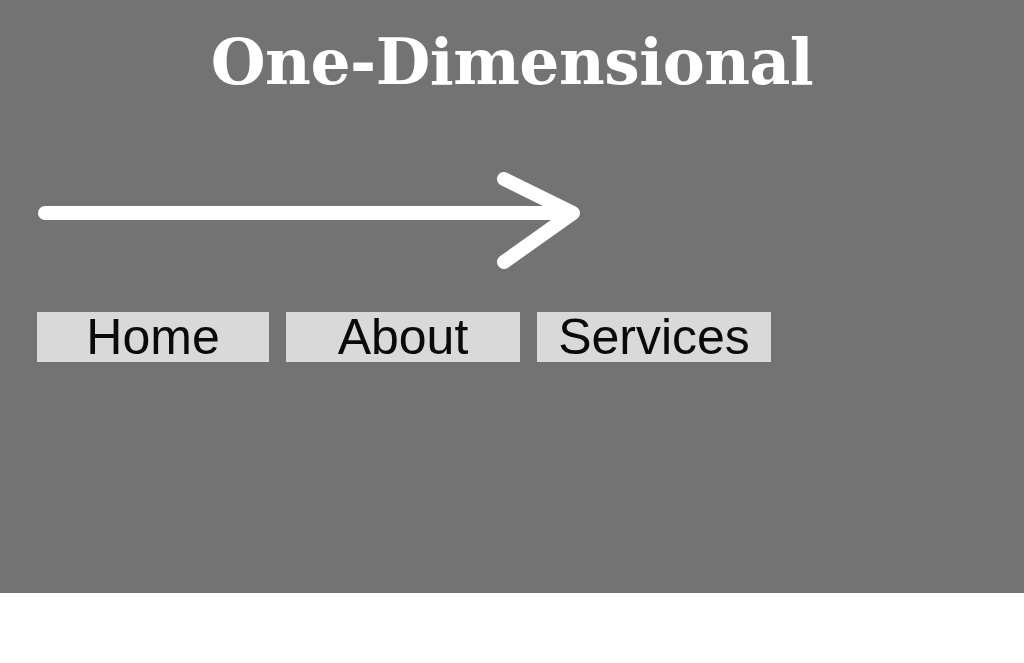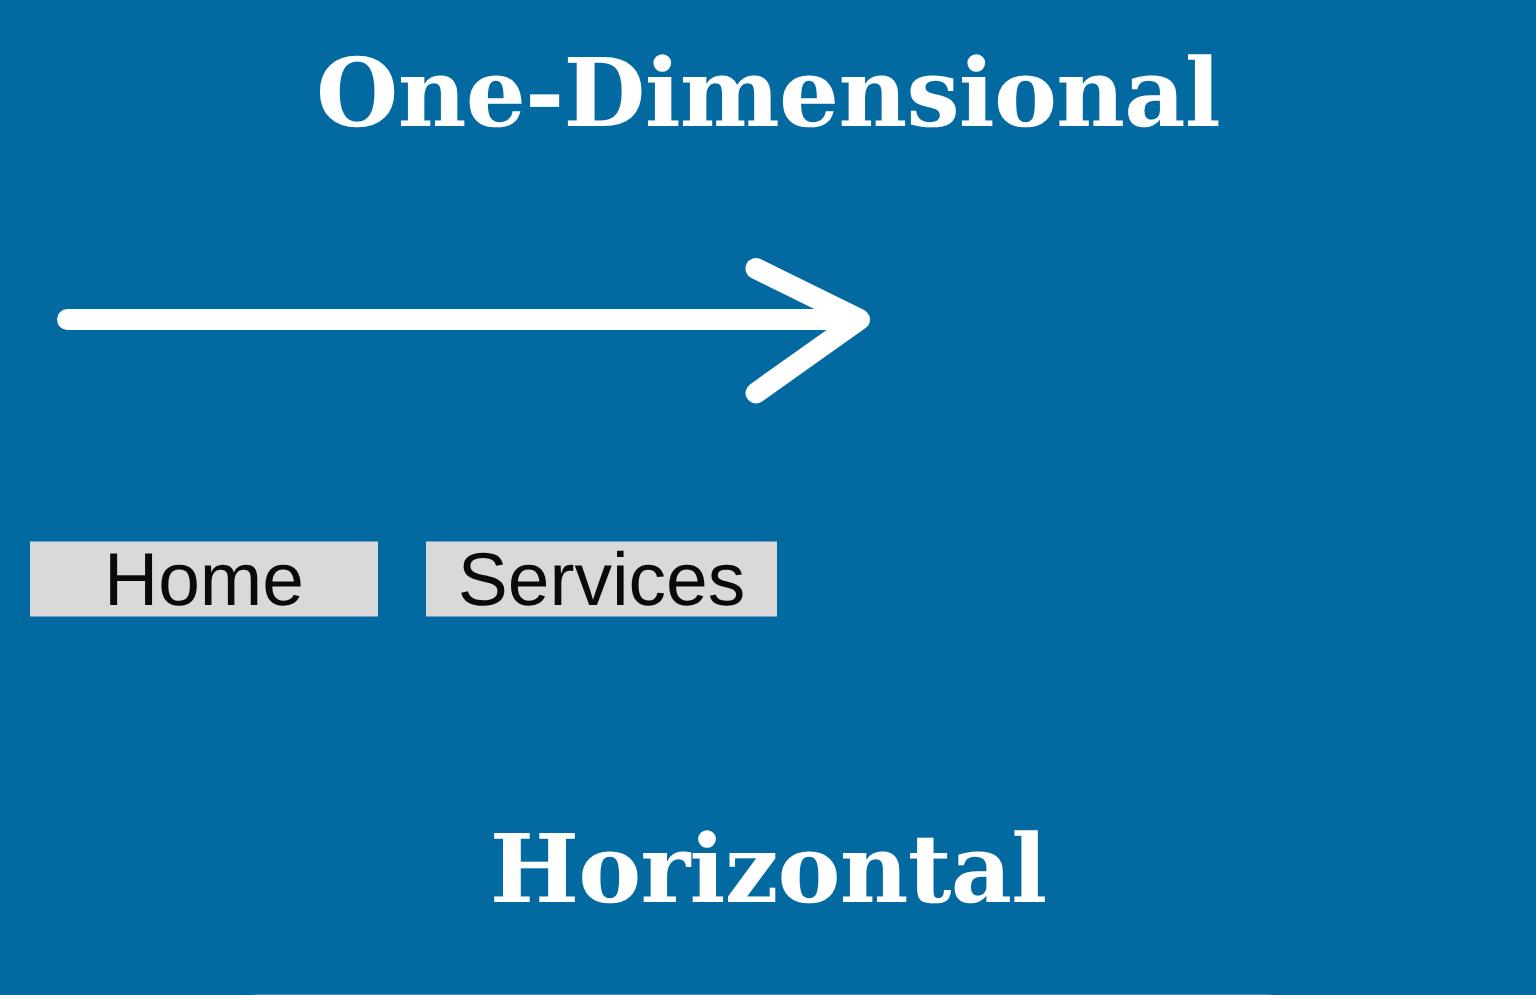--- a/index.html
+++ b/index.html
@@ -8,22 +8,22 @@
     padding: 0;
   }
   body {
     font-family: "Liberation Sans", sans-serif;
     background: #ffffff;
   }
 
   #slide {
     position: relative;
     width: 1024px;
-    height: 663px;
-    background: #0369a1;
+    height: 593px;
+    background: #737373;
     overflow: hidden;
   }
 
   
   #title {
     position: absolute;
     left: 0;
     top: 29px;
     width: 1024px;
     text-align: center;
@@ -46,28 +46,28 @@
   }
   #arrow-svg {
     display: block;
     width: 580px;
     height: 120px;
   }
 
   
   #nav-row {
     position: absolute;
-    left: 20px;
+    left: 37px;
     top: 312px;
     width: 983px;
     height: 99px;
     display: flex;
     flex-direction: row;
-    align-items: flex-end;
-    gap: 32px;
+    align-items: flex-start;
+    gap: 17px;
   }
   .nav-button {
     background: #d9d9d9;
     color: #0a0a0a;
     border: 0;
     padding: 0 24px;
     display: flex;
     align-items: center;
     justify-content: center;
     font-family: "Liberation Sans", sans-serif;
@@ -110,18 +110,18 @@
     <svg id="arrow-svg" viewBox="0 0 580 120" xmlns="http://www.w3.org/2000/svg">
       <g fill="none" stroke="#ffffff" stroke-width="14" stroke-linecap="round" stroke-linejoin="round">
         <line x1="25" y1="53" x2="551" y2="53"></line>
         <polyline points="484,19 553,53 484,102"></polyline>
       </g>
     </svg>
   </div>
 
   <div id="nav-row">
     <button class="nav-button size-home">Home</button>
+    <button class="nav-button size-about">About</button>
     <button class="nav-button size-contact">Services</button>
   </div>
 
-  <div id="caption">Horizontal</div>
 
 </div>
 
 </body></html>

